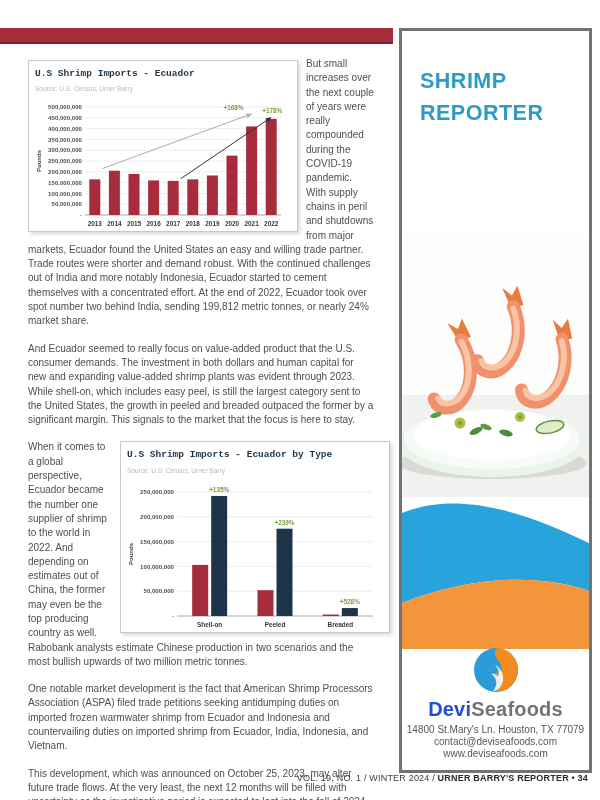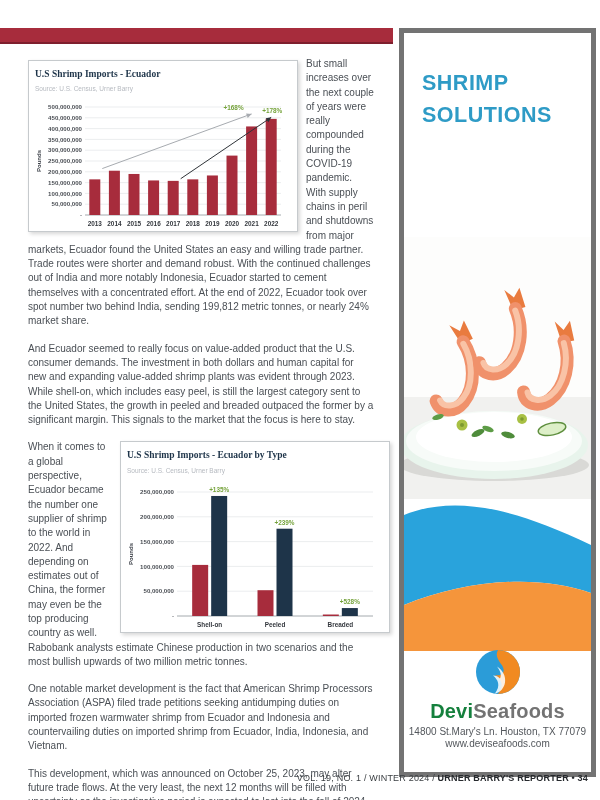--- a/index.html
+++ b/index.html
@@ -5,35 +5,35 @@
   html,body{margin:0;padding:0;}
   body{width:600px;height:800px;background:#ffffff;font-family:"Liberation Sans",sans-serif;}
   .page{position:relative;width:600px;height:800px;overflow:hidden;background:#fff;}
   .red-bar{position:absolute;left:0;top:28px;width:393px;height:14px;background:#A72C3C;border-bottom:2px solid #7e1f2d;}
   .main{position:absolute;left:28px;top:57px;width:362px;color:#4a4f55;font-size:10px;line-height:14.3px;text-align:left;}
   .body-text{margin:0 16px 13px 0;}
   .para-block::after{content:"";display:block;clear:both;}
   .chartbox{width:256px;background:#fff;border:1px solid #c6cacd;box-shadow:2px 2px 4px rgba(0,0,0,0.16);padding:6px 6px 2px 6px;margin:0;}
   .chartbox.f-left{float:left;margin:3px 8px 6px 0;}
   .chartbox.f-right{float:right;margin:1px 0 6px 8px;}
-  .ctitle{font-family:Liberation Serif, serif;font-weight:bold;font-size:9.5px;color:#1E3449;}
+  .ctitle{font-family:Liberation Mono, monospace;font-weight:bold;font-size:9.5px;color:#1E3449;}
   .csource{font-size:6.5px;color:#b6bac0;margin:1px 0 2px 0;}
   .chartbox svg{display:block;font-family:"Liberation Sans",sans-serif;}
   .ub{color:#1E3449;font-weight:bold;font-size:9.5px;letter-spacing:.3px;border-bottom:4px solid #8b5cf6;}
   .contrib{margin-top:2px;}
   .contrib div{margin:0;line-height:14.5px;}
   .footer{position:absolute;top:773px;right:12px;font-size:9px;color:#3c4044;letter-spacing:.2px;}
   .fbold{font-weight:bold;color:#26292d;}
-  .ad{position:absolute;left:399px;top:28px;width:187px;height:739px;background:#fff;border:5px solid #737373;}
+  .ad{position:absolute;left:399px;top:28px;width:187px;height:739px;background:#fff;border:3px solid #737373;}
   .ad-headline{position:absolute;top:34px;left:18px;font-size:21.5px;font-weight:bold;color:#2E9BC6;line-height:32px;letter-spacing:.5px;}
   .ad-photo{position:absolute;top:204px;left:0;}
   .ad-waves{position:absolute;top:468px;left:0;}
   .ad-brand{position:absolute;top:616px;left:0;width:187px;text-align:center;}
   .brand-name{font-size:20px;font-weight:bold;letter-spacing:.2px;margin-top:1px;}
-  .b1{color:#15803d;}
+  .b1{color:#1d4ed8;}
   .b2{color:#737373;}
   .addr{font-size:10px;color:#53575c;line-height:12px;}
   .addr.first{margin-top:3px;}
 </style>
 </head>
 <body>
 
 <div class="page">
 
   <div class="red-bar"></div>
@@ -143,21 +143,21 @@
     <div class="contrib">
       <div>Article contributed by</div>
 
     </div>
 
   </main>
 
   <aside class="ad">
     <div class="ad-headline">
       <div>SHRIMP</div>
-      <div>SOLUTIONS</div>
+      <div>REPORTER</div>
     </div>
 
     <svg class="ad-photo" width="187" height="262" viewBox="0 0 187 262">
       <rect x="0" y="0" width="187" height="262" fill="#fdfdfc"></rect>
       <rect x="0" y="160" width="187" height="102" fill="#f1f1ef"></rect>
       <ellipse cx="90" cy="228" rx="95" ry="16" fill="#d9d9d6"></ellipse>
       <ellipse cx="90" cy="208" rx="94" ry="34" fill="#e8f4ec"></ellipse>
       <ellipse cx="90" cy="204" rx="88" ry="30" fill="#f7fbf8"></ellipse>
       <ellipse cx="90" cy="200" rx="78" ry="25" fill="#ffffff"></ellipse>
       <g>
@@ -196,20 +196,21 @@
     </svg>
 
     <div class="ad-brand">
       <svg width="46" height="46" viewBox="0 0 46 46">
         <circle cx="23" cy="23" r="22" fill="#2B9CD8"></circle>
         <path d="M23,1 a22,22 0 0 1 0,44 c7,-9 3,-15 -3,-19 c9,2 11,-5 6,-11 c-3,-5 -6,-8 -3,-14 Z" fill="#F18A21"></path>
         <path d="M20,44.5 c6,-8 3,-14 -2,-18 c3,0 5,1 7,3 c2,-4 0,-8 -3,-12 c6,4 9,10 8,16 c-1,6 -5,10 -10,11 Z" fill="#ffffff" opacity="0.85"></path>
       </svg>
       <div class="brand-name"><span class="b1">Devi</span><span class="b2">Seafoods</span></div>
       <div class="addr first">14800 St.Mary's Ln. Houston, TX 77079</div>
+      <div class="addr">contact@deviseafoods.com</div>
       <div class="addr">www.deviseafoods.com</div>
     </div>
   </aside>
 
   <footer class="footer">
     <span>VOL. 19, NO. 1 / WINTER 2024 / </span><span class="fbold">URNER BARRY'S REPORTER • 34</span>
   </footer>
 
 </div>
 

